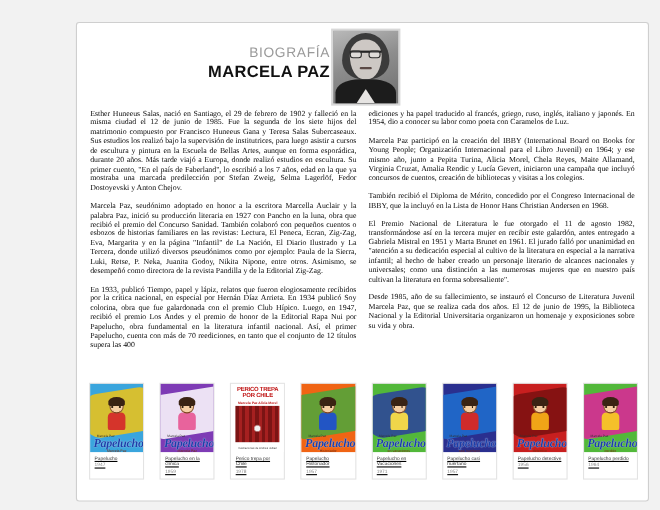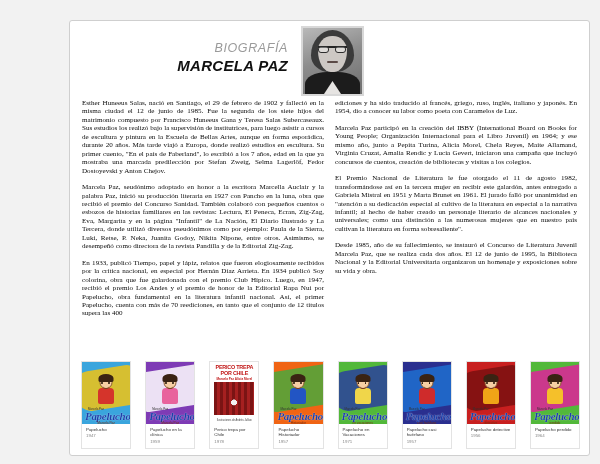--- a/index.html
+++ b/index.html
@@ -39,23 +39,22 @@
     position: relative;
     height: 74px;
   }
 
   #title-block {
     position: absolute;
     left: 14px;
     top: 20px;
     width: 218px;
     text-align: right;
-    padding-right: 14px;
-    box-sizing: border-box;
-    font-style: italic;
+    padding-right: 2px;
+    box-sizing: border-box;
   }
 
   #biografia {
     font-size: 12.5px;
     letter-spacing: 0.6px;
     color: #9a9a9a;
     font-weight: 400;
     line-height: 15px;
   }
 
@@ -164,24 +163,25 @@
   }
   .col p {
     margin: 0 0 8px 0;
   }
   .col p:last-child { margin-bottom: 0; }
 
   
   #shelf {
     position: absolute;
     left: 11px;
-    bottom: 6px;
+    bottom: 19px;
     width: 499px;
     display: flex;
     gap: 14px;
+    text-decoration: underline;
   }
   .book {
     width: 53.5px;
     background: #ffffff;
     border: 1px solid #e3e3e3;
     box-sizing: border-box;
     padding: 0;
   }
   .cover {
     position: relative;
@@ -353,22 +353,23 @@
       </div>
     </div>
 
     <div id="columns">
       <div class="col" id="col-left">
         <p>Esther Huneeus Salas, nació en Santiago, el 29 de febrero de 1902 y falleció en la misma ciudad el 12 de junio de 1985. Fue la segunda de los siete hijos del matrimonio compuesto por Francisco Huneeus Gana y Teresa Salas Subercaseaux. Sus estudios los realizó bajo la supervisión de institutrices, para luego asistir a cursos de escultura y pintura en la Escuela de Bellas Artes, aunque en forma esporádica, durante 20 años. Más tarde viajó a Europa, donde realizó estudios en escultura. Su primer cuento, "En el país de Faberland", lo escribió a los 7 años, edad en la que ya mostraba una marcada predilección por Stefan Zweig, Selma Lagerlöf, Fedor Dostoyevski y Anton Chejov.</p>
         <p>Marcela Paz, seudónimo adoptado en honor a la escritora Marcella Auclair y la palabra Paz, inició su producción literaria en 1927 con Pancho en la luna, obra que recibió el premio del Concurso Sanidad. También colaboró con pequeños cuentos o esbozos de historias familiares en las revistas: Lectura, El Peneca, Ecran, Zig-Zag, Eva, Margarita y en la página "Infantil" de La Nación, El Diario Ilustrado y La Tercera, donde utilizó diversos pseudónimos como por ejemplo: Paula de la Sierra, Luki, Retse, P. Neka, Juanita Godoy, Nikita Nipone, entre otros. Asimismo, se desempeñó como directora de la revista Pandilla y de la Editorial Zig-Zag.</p>
         <p>En 1933, publicó Tiempo, papel y lápiz, relatos que fueron elogiosamente recibidos por la crítica nacional, en especial por Hernán Díaz Arrieta. En 1934 publicó Soy colorina, obra que fue galardonada con el premio Club Hípico. Luego, en 1947, recibió el premio Los Andes y el premio de honor de la Editorial Rapa Nui por Papelucho, obra fundamental en la literatura infantil nacional. Así, el primer Papelucho, cuenta con más de 70 reediciones, en tanto que el conjunto de 12 títulos supera las 400</p>
       </div>
       <div class="col" id="col-right">
-        <p>ediciones y ha sido traducido al francés, griego, ruso, inglés, italiano y japonés. En 1954, dio a conocer su labor como poeta con Caramelos de Luz.</p>
+        <p>ediciones y ha papel traducido al francés, griego, ruso, inglés, italiano y japonés. En 1954, dio a conocer su labor como poeta con Caramelos de Luz.</p>
         <p>Marcela Paz participó en la creación del IBBY (International Board on Books for Young People; Organización Internacional para el Libro Juvenil) en 1964; y ese mismo año, junto a Pepita Turina, Alicia Morel, Chela Reyes, Maite Allamand, Virginia Cruzat, Amalia Rendic y Lucía Gevert, iniciaron una campaña que incluyó concursos de cuentos, creación de bibliotecas y visitas a los colegios.</p>
+        <p>También recibió el Diploma de Mérito, concedido por el Congreso Internacional de IBBY, que la incluyó en la Lista de Honor Hans Christian Andersen en 1968.</p>
         <p>El Premio Nacional de Literatura le fue otorgado el 11 de agosto 1982, transformándose así en la tercera mujer en recibir este galardón, antes entregado a Gabriela Mistral en 1951 y Marta Brunet en 1961. El jurado falló por unanimidad en "atención a su dedicación especial al cultivo de la literatura en especial a la narrativa infantil; al hecho de haber creado un personaje literario de alcances nacionales y universales; como una distinción a las numerosas mujeres que en nuestro país cultivan la literatura en forma sobresaliente".</p>
         <p>Desde 1985, año de su fallecimiento, se instauró el Concurso de Literatura Juvenil Marcela Paz, que se realiza cada dos años. El 12 de junio de 1995, la Biblioteca Nacional y la Editorial Universitaria organizaron un homenaje y exposiciones sobre su vida y obra.</p>
       </div>
     </div>
 
     <div id="shelf">
         <div class="book">
           <div class="cover" style="background: rgb(58, 165, 221);">
             <div class="accent" style="background: rgb(242, 195, 19); border-radius: 14px;"></div>
             <div class="kid">

